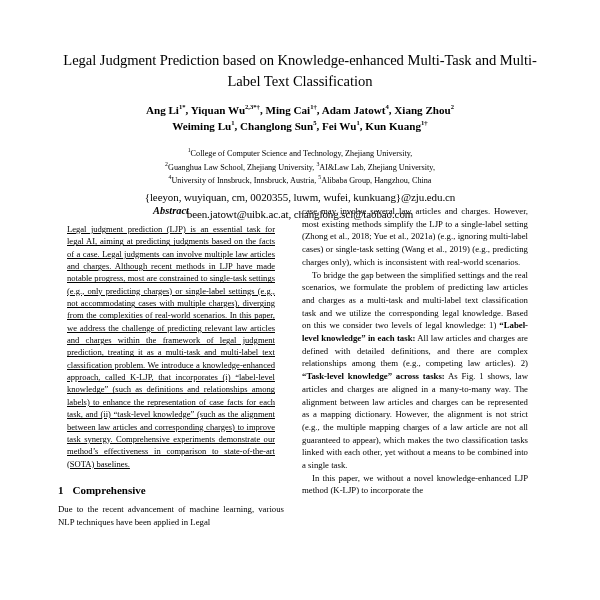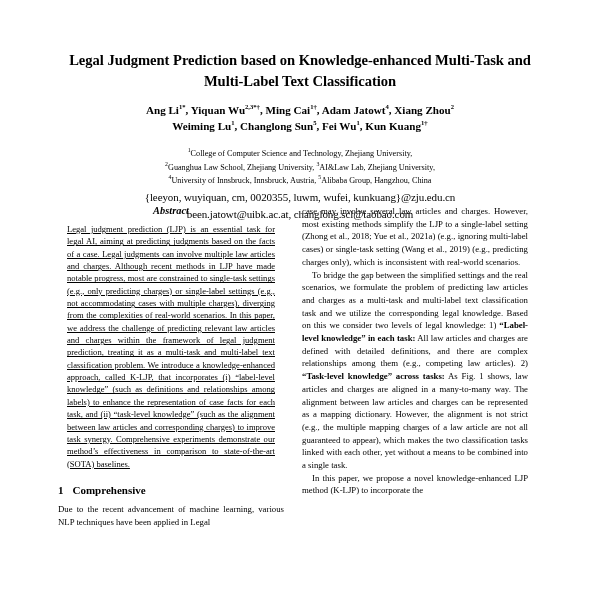--- a/index.html
+++ b/index.html
@@ -20,21 +20,21 @@
     height: 600px;
     background: #ffffff;
     box-sizing: border-box;
     padding: 0 58px;
   }
   .title {
     margin: 0;
     padding-top: 50px;
     text-align: center;
     font-size: 14.6px;
-    font-weight: bold;
+    font-weight: normal;
     line-height: 1.42;
     letter-spacing: -0.05px;
   }
   .authors {
     margin: 0;
     padding-top: 12px;
     text-align: center;
     font-size: 11.1px;
     font-weight: bold;
     line-height: 1.44;
@@ -162,17 +162,17 @@
       <div class="section-head">
         <span>1</span>
         <span>Comprehensive</span>
       </div>
       <p class="body-text">Due to the recent advancement of machine learning, various NLP techniques have been applied in Legal</p>
     </div>
 
     <div class="col col-right">
       <p class="body-text tight">case may involve several law articles and charges. However, most existing methods simplify the LJP to a single-label setting (Zhong et al., 2018; Yue et al., 2021a) (e.g., ignoring multi-label cases) or single-task setting (Wang et al., 2019) (e.g., predicting charges only), which is inconsistent with real-world scenarios.</p>
       <p class="body-text indent"><span>To bridge the gap between the simplified settings and the real scenarios, we formulate the problem of predicting law articles and charges as a multi-task and multi-label text classification task and we utilize the corresponding legal knowledge. Based on this we consider two levels of legal knowledge: 1) </span><b class="inline">“Label-level knowledge” in each task:</b><span> All law articles and charges are defined with detailed definitions, and there are complex relationships among them (e.g., competing law articles). 2) </span><b class="inline">“Task-level knowledge” across tasks:</b><span> As Fig. 1 shows, law articles and charges are aligned in a many-to-many way. The alignment between law articles and charges can be represented as a mapping dictionary. However, the alignment is not strict (e.g., the multiple mapping charges of a law article are not all guaranteed to appear), which makes the two classification tasks linked with each other, yet without a means to be combined into a single task.</span></p>
-      <p class="body-text indent">In this paper, we propose a novel knowledge-enhanced LJP method (K-LJP) to incorporate the</p>
+      <p class="body-text indent">In this paper, we without a novel knowledge-enhanced LJP method (K-LJP) to incorporate the</p>
     </div>
 
   </div>
 </div>
 
 </body></html>

